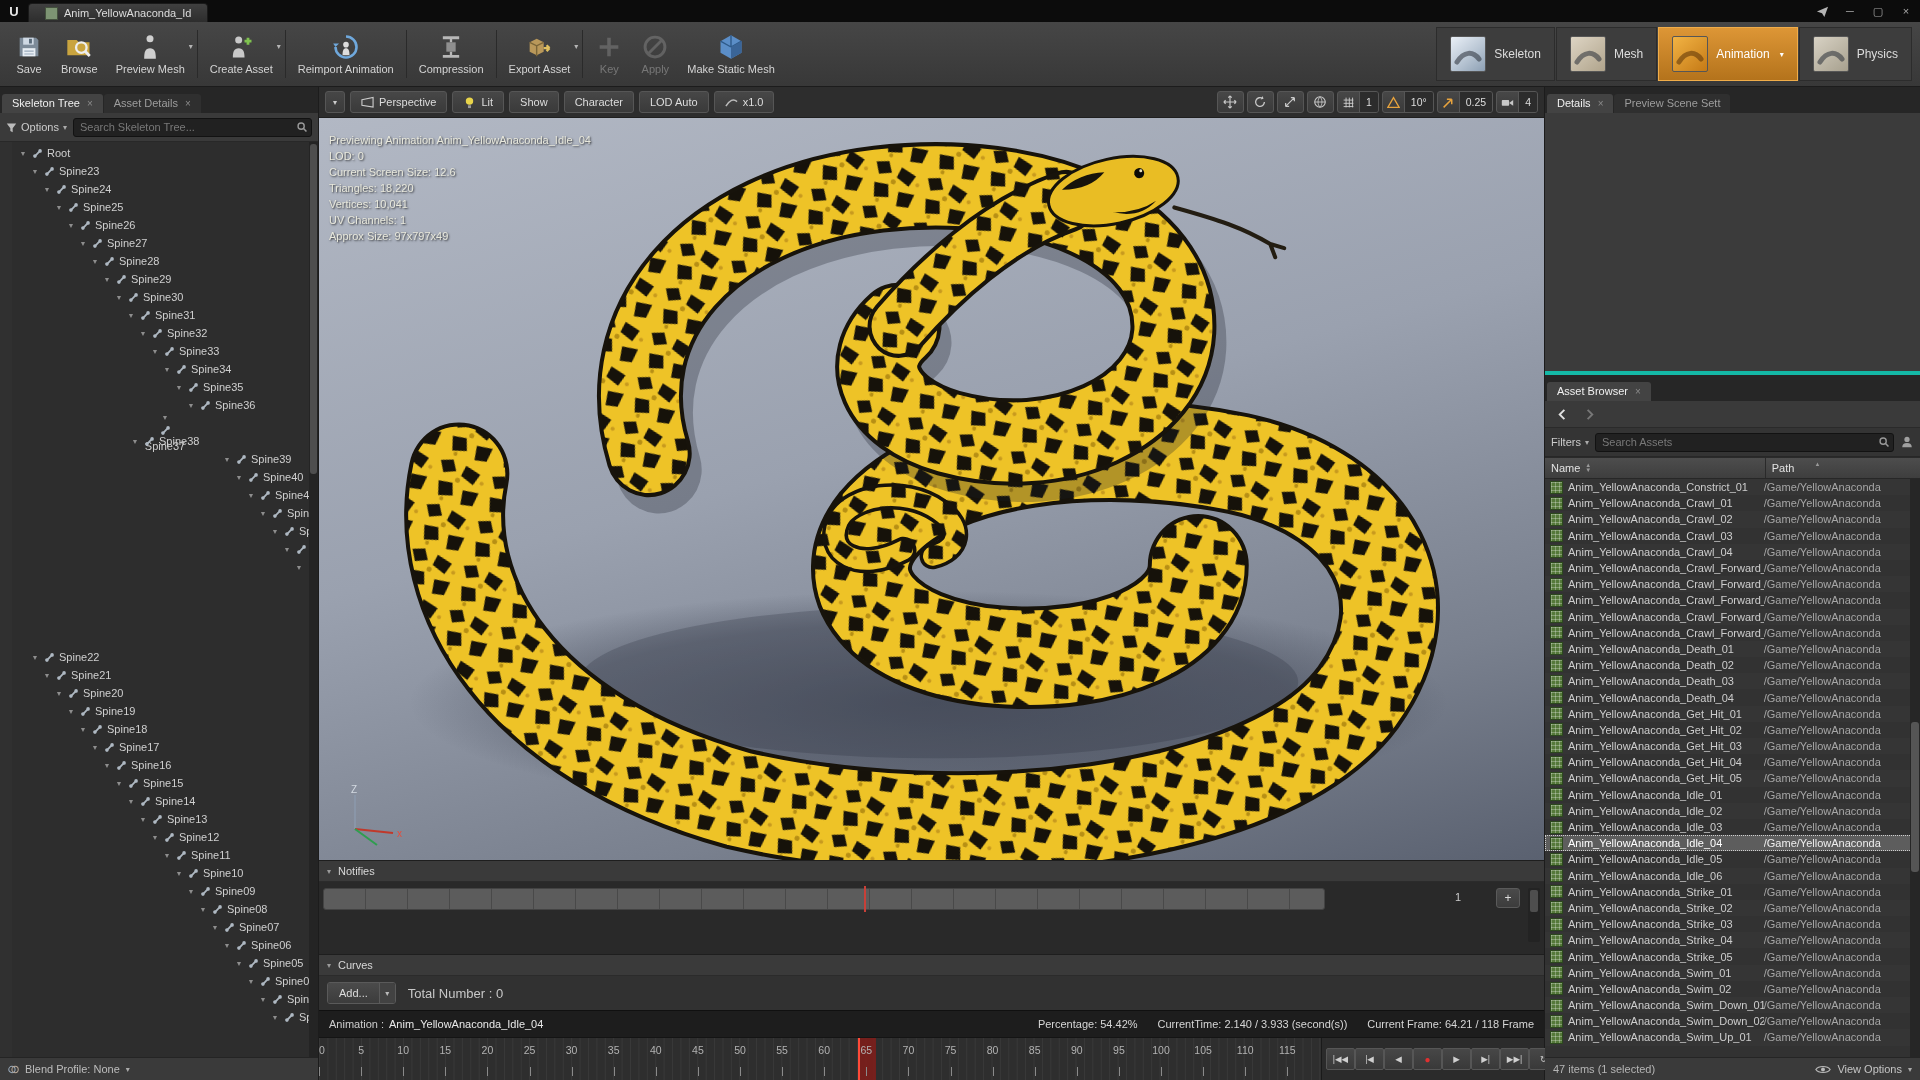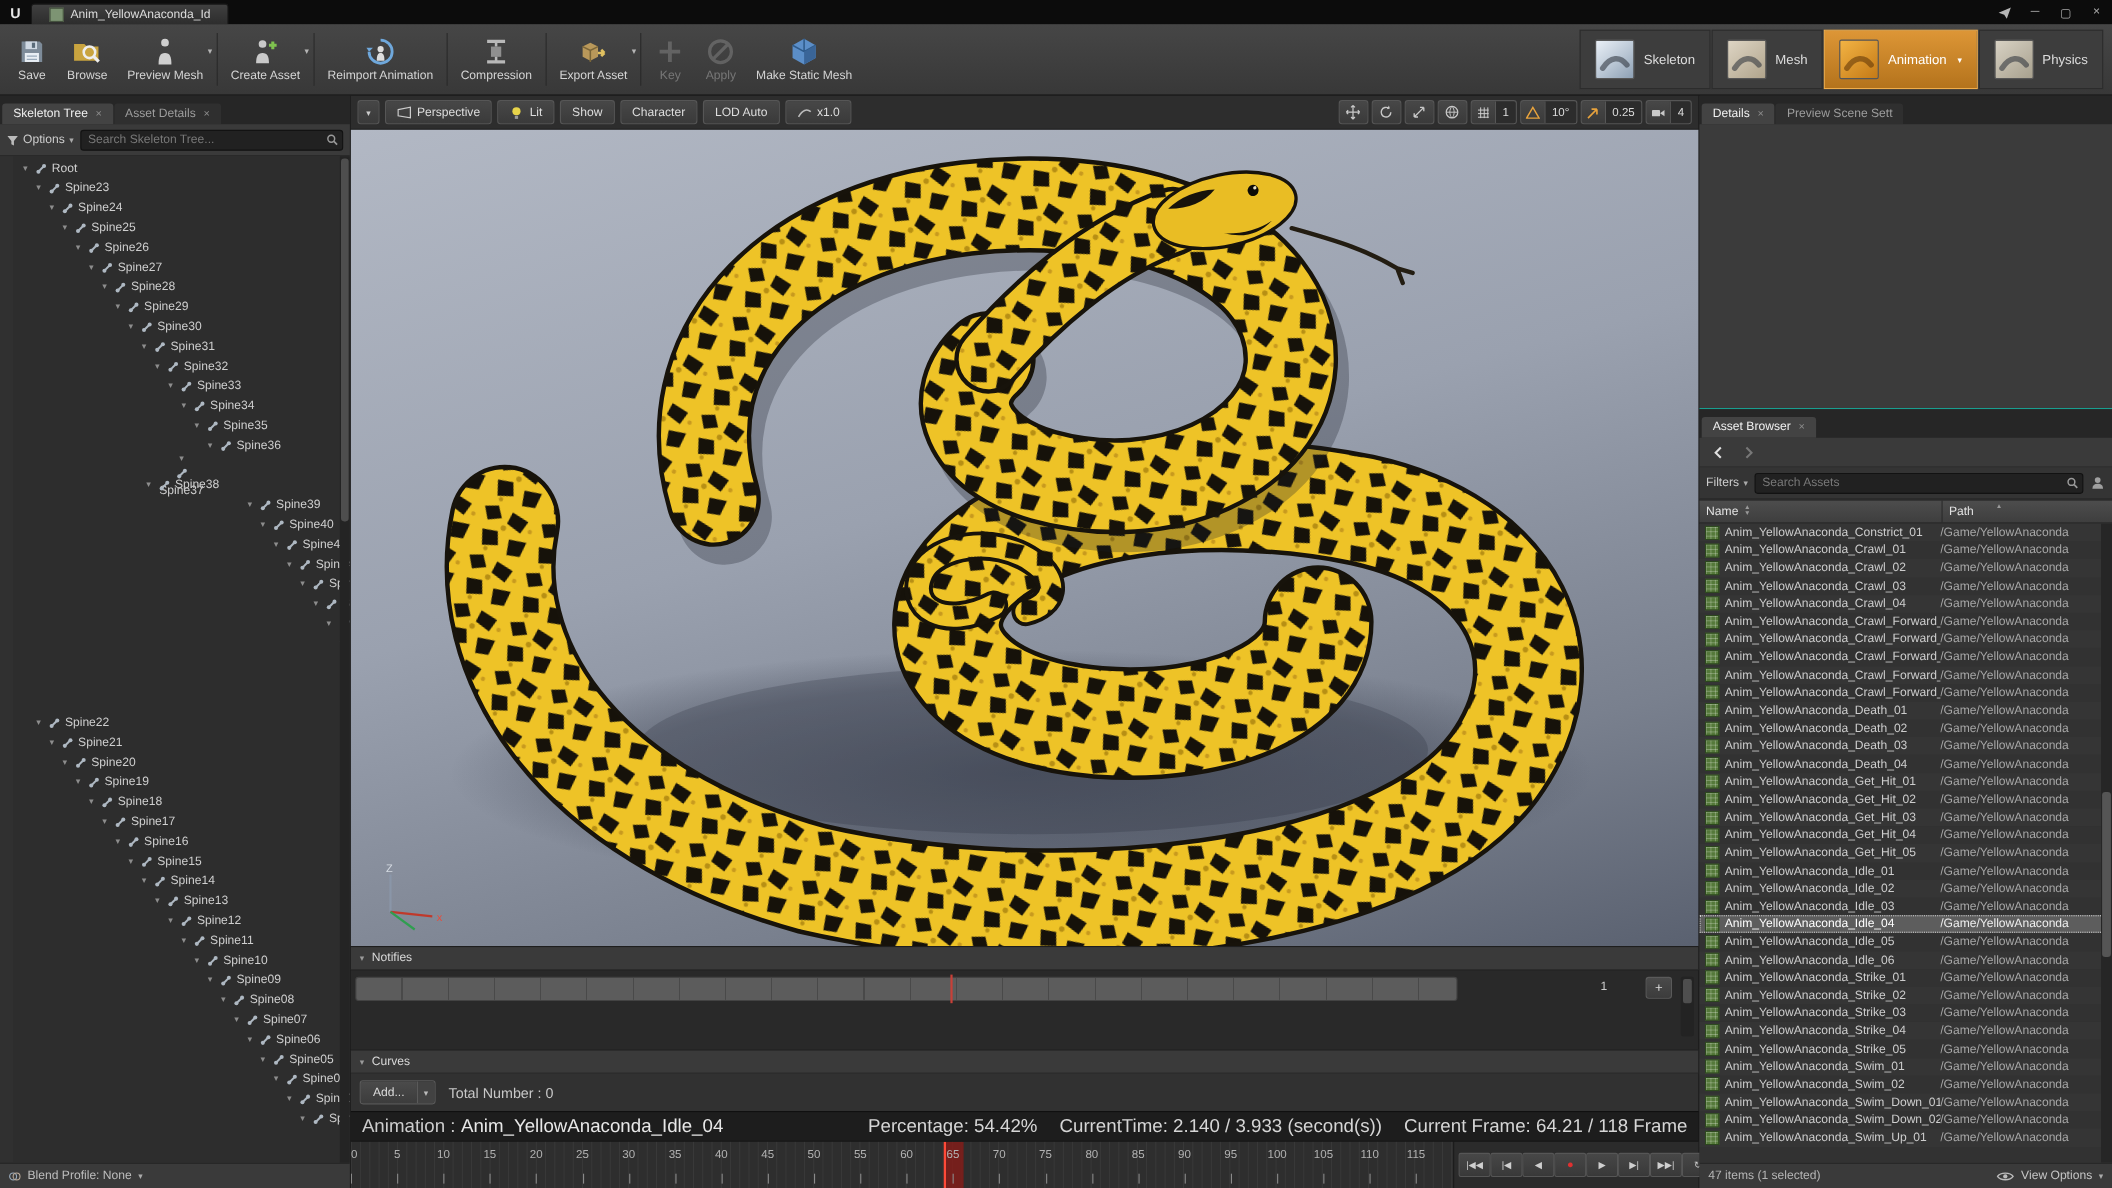--- a/index.html
+++ b/index.html
@@ -92,38 +92,38 @@
   .notify-count{margin-left:auto;width:60px;text-align:center;font-size:11px;color:#cccccc;padding-top:3px;}
   .notify-plus{width:22px;height:18px;background:linear-gradient(#4a4a4a,#3c3c3c);border:1px solid #5a5a5a;border-radius:3px;
     display:flex;align-items:center;justify-content:center;color:#ddd;font-size:12px;}
   .vscroll{width:12px;height:54px;background:#232323;border-radius:2px;position:relative;}
   .vthumb{position:absolute;left:2px;right:2px;top:2px;height:22px;background:#4e4e4e;border-radius:2px;}
   .curves-body{height:34px;flex:none;background:#313131;display:flex;align-items:center;gap:12px;padding:0 8px;}
   .add-btn{display:flex;height:20px;border:1px solid #5a5a5a;border-radius:3px;overflow:hidden;}
   .add-main{padding:0 11px;display:flex;align-items:center;background:linear-gradient(#4b4b4b,#3c3c3c);font-size:11px;color:#dddddd;}
   .add-caret{width:15px;display:flex;align-items:center;justify-content:center;background:#424242;border-left:1px solid #5a5a5a;font-size:8px;color:#bbb;}
   .curves-total{font-size:13px;color:#c8c8c8;}
-  .anim-bar{height:26px;flex:none;background:#1d1d1d;border-top:1px solid #101010;display:flex;align-items:center;padding:0 10px;font-size:17px;color:#cdcdcd;}
+  .anim-bar{height:26px;flex:none;background:#1d1d1d;border-top:1px solid #101010;display:flex;align-items:center;padding:0 10px;font-size:11px;color:#cdcdcd;}
   .anim-name{color:#e8e8e8;margin-left:5px;}
   .anim-right{margin-left:auto;display:flex;gap:20px;color:#d6d6d6;}
   .timeline{height:42px;flex:none;background:#262626;border-top:1px solid #141414;display:flex;}
   .ruler{flex:1;position:relative;background:#2e2e2e;overflow:hidden;
     background-image:linear-gradient(90deg,rgba(255,255,255,0.05) 1px,transparent 1px);background-size:calc(100%/119) 100%;}
   .tick-label{position:absolute;top:6px;transform:translateX(-50%);font-size:10.5px;color:#b2b2b2;}
   .tick-label.first{transform:none;}
   .tick-mark{position:absolute;bottom:4px;width:1px;height:9px;background:#8a8a8a;}
   .ruler-playhead{position:absolute;top:0;bottom:0;width:16px;background:rgba(128,30,26,.88);border-left:2px solid #ff4a38;}
   .transport{width:214px;flex:none;display:flex;align-items:center;justify-content:space-evenly;background:#2b2b2b;border-left:1px solid #1a1a1a;padding:0 4px;}
   .t-btn{min-width:21px;height:20px;display:flex;align-items:center;justify-content:center;background:linear-gradient(#474747,#393939);
     border:1px solid #565656;border-radius:2px;font-size:8.5px;color:#cfcfcf;padding:0 3px;}
   .t-btn.record{color:#e03030;font-size:10px;}
 
   
   .right-panel{width:375px;flex:none;display:flex;flex-direction:column;background:#303030;}
-  .details{height:284px;flex:none;display:flex;flex-direction:column;border-bottom:1px solid #14b8a6;}
+  .details{height:284px;flex:none;display:flex;flex-direction:column;border-bottom:4px solid #14b8a6;}
   .details-body{flex:1;background:#3b3b3b;}
   .asset-browser{flex:1;display:flex;flex-direction:column;min-height:0;}
   .ab-nav{height:26px;flex:none;background:#3a3a3a;display:flex;align-items:center;gap:12px;padding:0 10px;border-bottom:1px solid #2a2a2a;}
   .ab-nav .icon svg{width:15px;height:15px;}
   .ab-filter-row{height:28px;flex:none;display:flex;align-items:center;gap:6px;padding:0 6px;background:#343434;border-bottom:1px solid #272727;}
   .ab-cols{height:20px;flex:none;display:flex;background:linear-gradient(#4d4d4d,#3e3e3e);border-top:1px solid #2a2a2a;border-bottom:1px solid #272727;font-size:11px;color:#e2e2e2;align-items:center;}
   .col-name{flex:0 0 57%;padding-left:6px;display:flex;align-items:center;gap:5px;border-right:1px solid #2a2a2a;height:100%;}
   .sort-arrows{font-size:6px;color:#9a9a9a;line-height:5px;display:flex;flex-direction:column;}
   .col-path{flex:1;padding-left:6px;display:flex;align-items:flex-start;gap:20px;}
   .ab-list{flex:1;overflow:hidden;background:#323232;position:relative;}
@@ -1008,20 +1008,29 @@
           <g transform="rotate(-12 795 72)">
             <ellipse cx="795" cy="72" rx="66" ry="32" fill="#e9bd24" stroke="#17130b" stroke-width="3"></ellipse>
             <path d="M745 60 q20 -12 45 -8 q-18 14 -45 8 z" fill="#17130b"></path>
             <path d="M790 92 q25 6 45 -2 q-20 14 -45 2 z" fill="#17130b"></path>
             <circle cx="824" cy="60" r="5" fill="#0d0b06"></circle>
             <circle cx="826" cy="58" r="1.5" fill="#e8e0c0"></circle>
           </g>
           <path d="M856 88 C900 100 925 108 952 124 M952 124 l14 4 M952 124 l5 13" fill="none" stroke="#231d12" stroke-width="4" stroke-linecap="round"></path>
         </svg>
 
+        <div class="stats">
+          <div>Previewing Animation Anim_YellowAnaconda_Idle_04</div>
+          <div>LOD: 0</div>
+          <div>Current Screen Size: 12.6</div>
+          <div>Triangles: 18,220</div>
+          <div>Vertices: 10,041</div>
+          <div>UV Channels: 1</div>
+          <div>Approx Size: 97x797x49</div>
+        </div>
 
         <div class="axis-gizmo">
           <svg width="76" height="66" viewBox="0 0 76 66">
             <line x1="24" y1="46" x2="24" y2="12" stroke="#8a96a8" stroke-width="2"></line>
             <text x="20" y="10" fill="#d4dae2" font-size="10">Z</text>
             <line x1="24" y1="46" x2="62" y2="50" stroke="#c0392b" stroke-width="2"></line>
             <text x="66" y="54" fill="#e74c3c" font-size="10">x</text>
             <line x1="24" y1="46" x2="46" y2="62" stroke="#2f9e4f" stroke-width="2"></line>
           </svg>
         </div>

